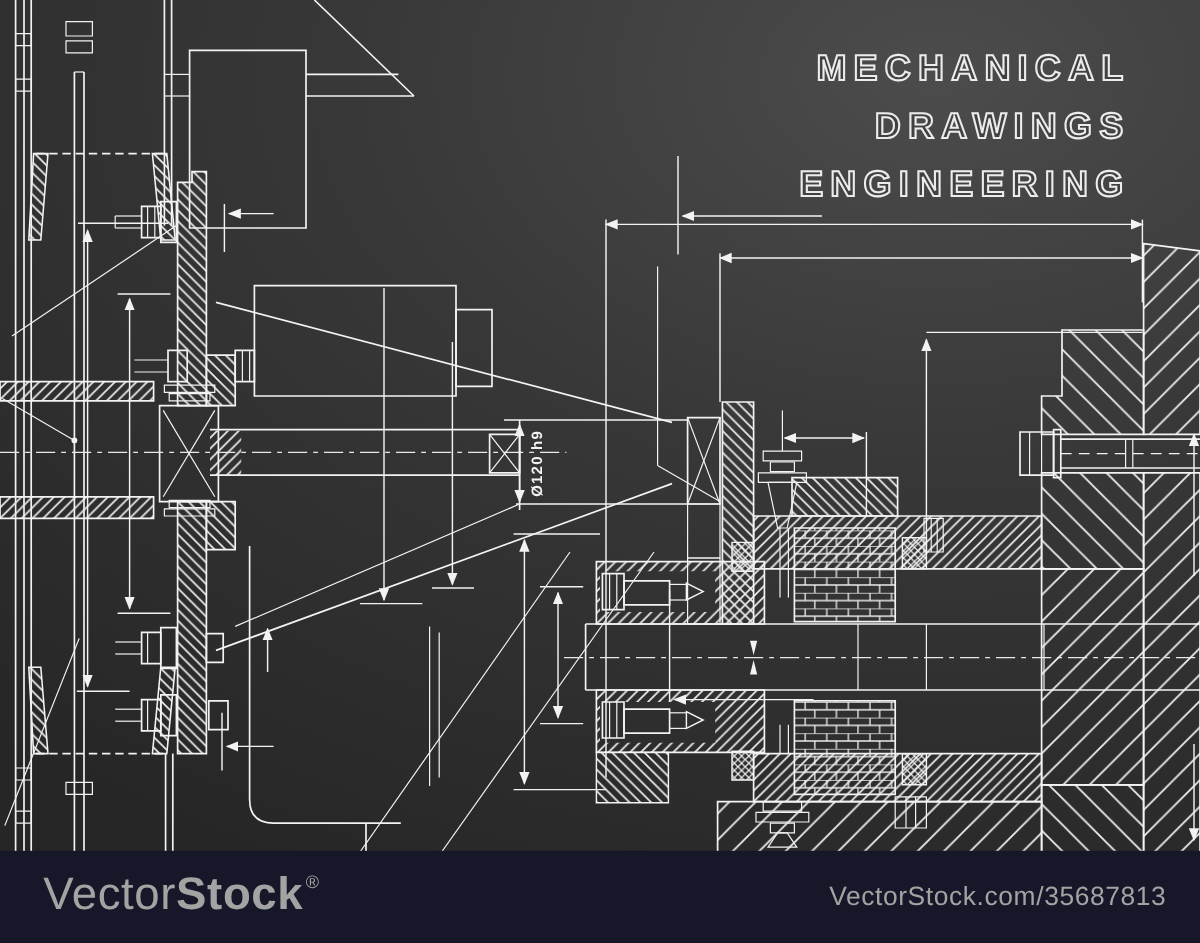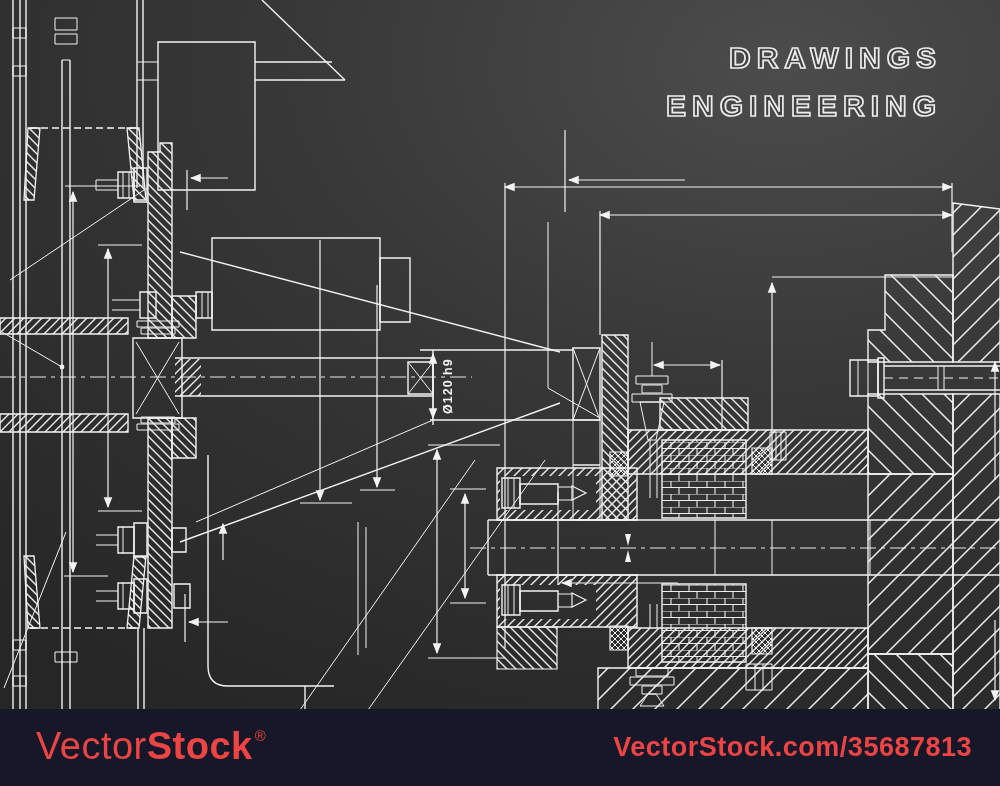--- a/index.html
+++ b/index.html
@@ -18,32 +18,32 @@
   .dimtext{fill:#f3f3f3;font-family:"Liberation Sans",sans-serif;font-size:12.5px;font-weight:bold;letter-spacing:1px;}
   .title-block{
     position:absolute;top:34px;right:58px;text-align:right;
     font-weight:bold;font-size:30px;line-height:48px;letter-spacing:6px;
     color:#414141;
     -webkit-text-stroke:1.7px #ececec;
   }
   .title-block .tline{white-space:nowrap;}
   .wm-bar{
     position:absolute;left:0;bottom:0;width:1000px;height:77px;
-    background:#161728;color:#ef4444;
+    background:#161728;color:#a3a3a3;
   }
   .wm-logo{
     position:absolute;left:36px;top:50%;transform:translateY(-54%);
     font-size:38px;letter-spacing:.5px;white-space:nowrap;
   }
   .wm-logo .lt{font-weight:400;}
   .wm-logo .bd{font-weight:700;}
   .wm-logo sup{font-size:15px;font-weight:400;vertical-align:18px;margin-left:2px;}
   .wm-url{
     position:absolute;right:28px;top:50%;transform:translateY(-52%);
-    font-size:27px;font-weight:700;letter-spacing:.5px;white-space:nowrap;
+    font-size:22px;font-weight:400;letter-spacing:.5px;white-space:nowrap;
   }
 </style>
 </head>
 <body>
 
 <div class="stage">
 
   <svg class="blueprint" width="1000" height="710" viewBox="0 0 1000 710">
     <defs>
       <pattern id="pf" patternUnits="userSpaceOnUse" width="9" height="9">
@@ -329,20 +329,21 @@
       <line class="dim" x1="437" y1="450" x2="437" y2="653" marker-start="url(#arr)" marker-end="url(#arr)"></line>
       <line class="dim" x1="450" y1="489" x2="486" y2="489"></line>
       <line class="dim" x1="450" y1="603" x2="486" y2="603"></line>
       <line class="dim" x1="465" y1="494" x2="465" y2="598" marker-start="url(#arr)" marker-end="url(#arr)"></line>
       <line class="dim" x1="995" y1="480" x2="995" y2="362" marker-end="url(#arr)"></line>
       <line class="dim" x1="995" y1="620" x2="995" y2="700" marker-end="url(#arr)"></line>
     </g>
   </svg>
 
   <div class="title-block">
+    <div class="tline">MECHANICAL</div>
     <div class="tline">DRAWINGS</div>
     <div class="tline">ENGINEERING</div>
   </div>
 
   <div class="wm-bar">
     <div class="wm-logo">
       <span class="lt">Vector</span><span class="bd">Stock</span><sup>®</sup>
     </div>
     <div class="wm-url">VectorStock.com/35687813</div>
   </div>

